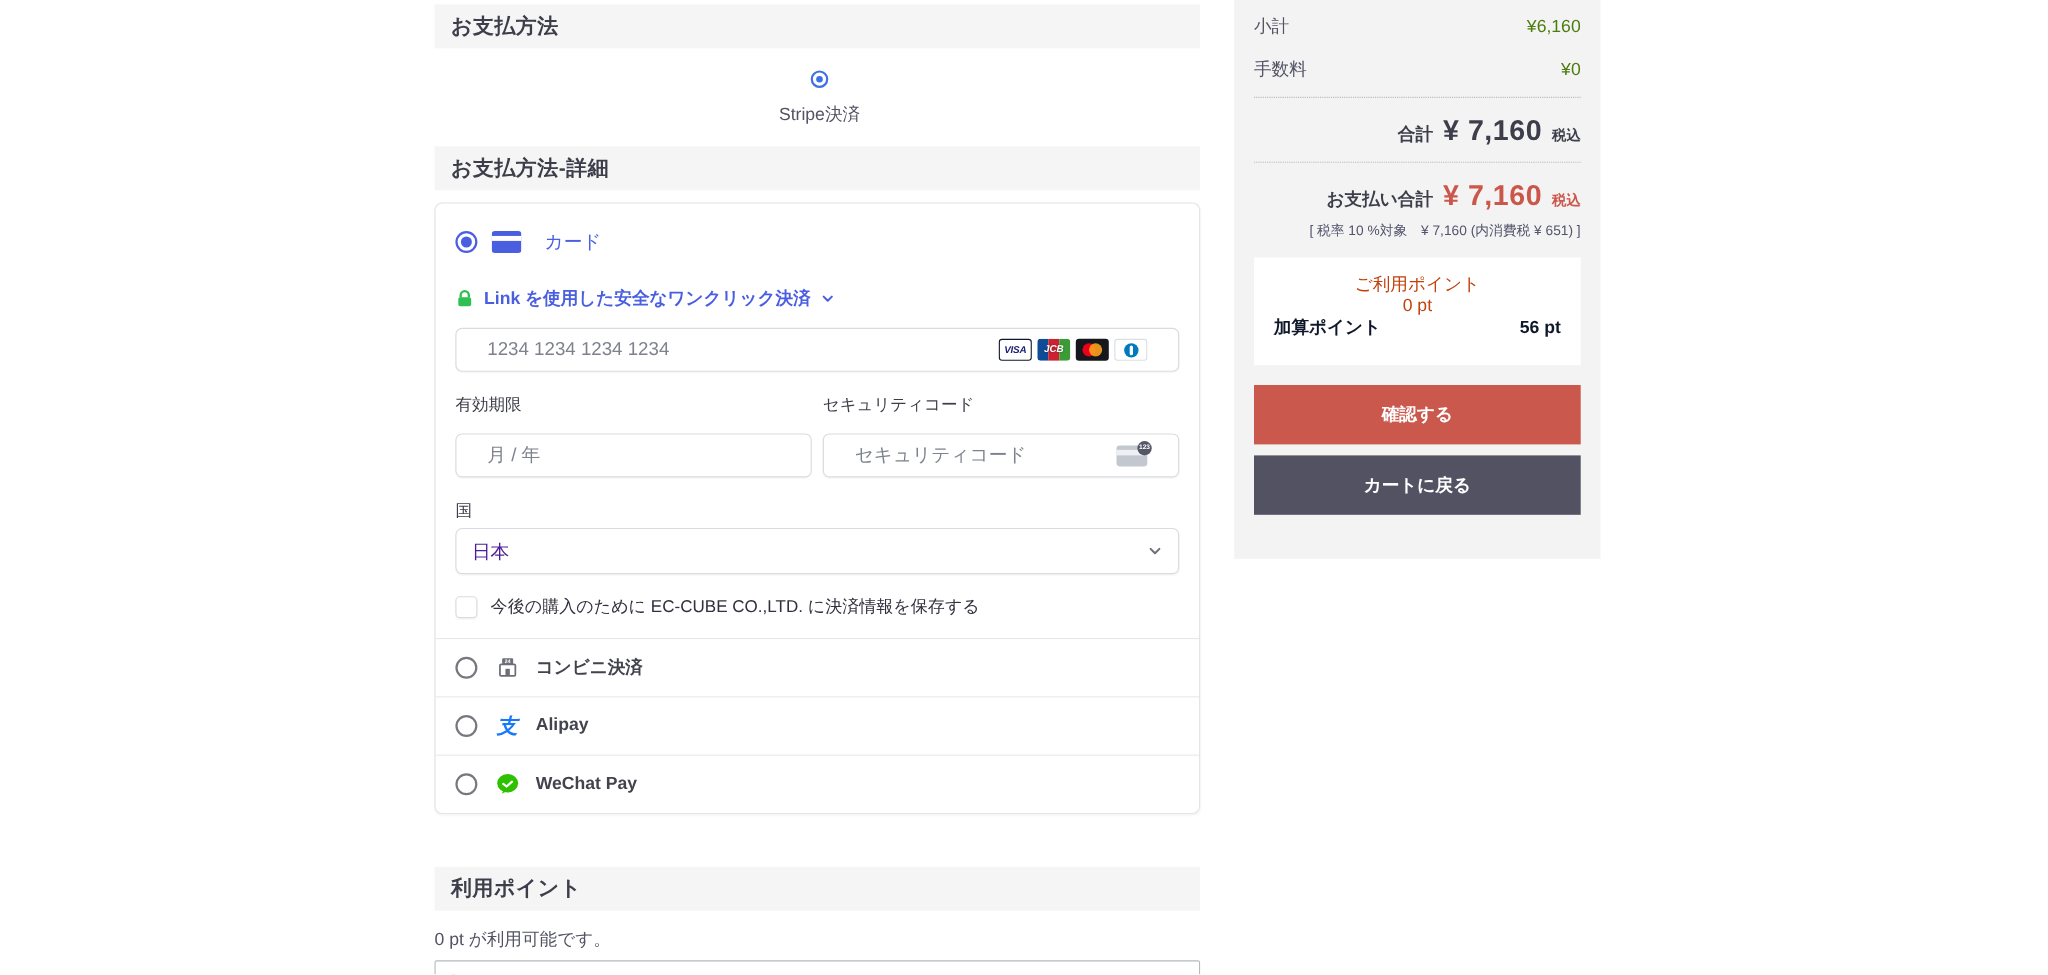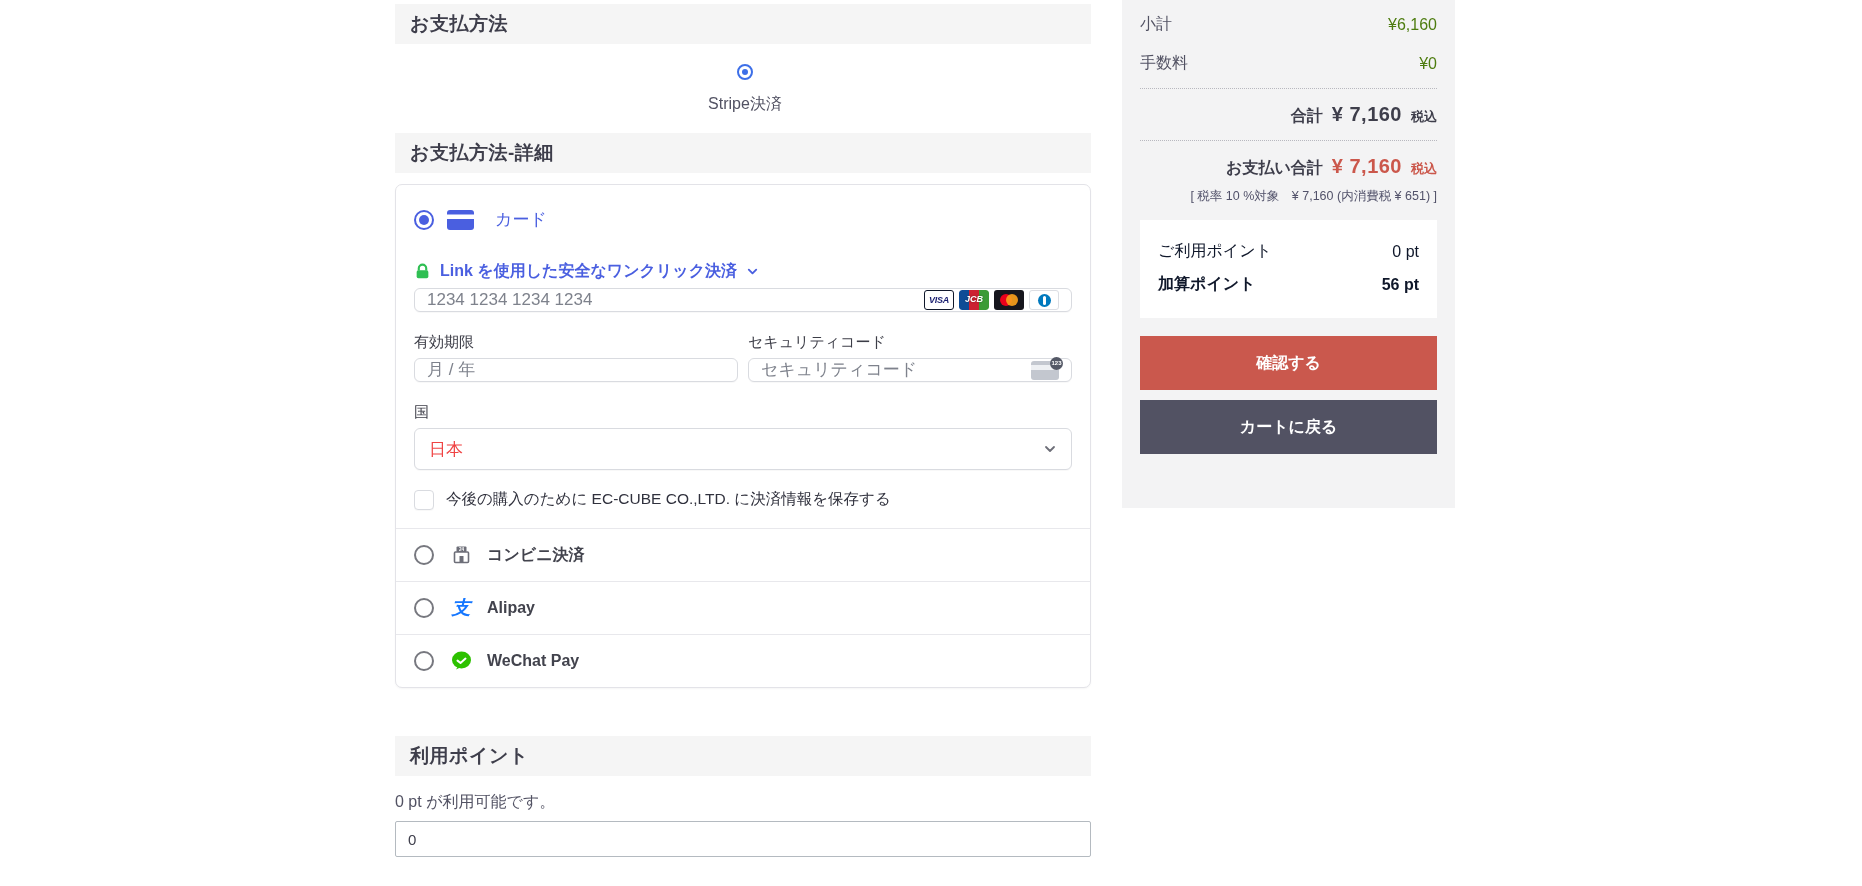--- a/index.html
+++ b/index.html
@@ -22,30 +22,30 @@
   .radio.unsel { width:20px; height:20px; border:2px solid #77787f; }
 
   .pe-box { margin-top:11px; border:1px solid #e3e3e8; border-radius:7px; background:#fff;
     box-shadow:0 1px 2px rgba(0,0,0,.04); }
   .pe-card-section { padding:23px 18px 18px; }
   .pe-option-head { display:flex; align-items:center; gap:13px; }
   .card-label { color:#4a5fe0; font-size:17px; font-weight:500; margin-left:8px; }
   .link-row { margin-top:30px; display:flex; align-items:center; gap:9px;
     color:#4a5fe0; font-size:16px; font-weight:600; cursor:pointer; }
   .field-label { margin-top:21px; font-size:15px; color:#3c3d47; }
-  .pe-input { margin-top:6px; height:24px; border:1px solid #d9dbe0; border-radius:6px;
+  .pe-input { margin-top:16px; height:40px; border:1px solid #d9dbe0; border-radius:6px;
     background:#fff; box-shadow:0 1px 1px rgba(0,0,0,.03); display:flex; align-items:center;
-    padding:0 12px; gap:8px; }
+    padding:0 28px; gap:8px; }
   .pe-input input { flex:1; border:none; outline:none; font-size:17px; color:#30313d;
     font-family:inherit; background:transparent; min-width:0; }
   .pe-input input::placeholder { color:#7e828c; opacity:1; }
   .two-col { display:grid; grid-template-columns:1fr 1fr; column-gap:10px; }
   .select-box { margin-top:6px; height:42px; border:1px solid #d9dbe0; border-radius:6px;
     background:#fff; box-shadow:0 1px 1px rgba(0,0,0,.03); display:flex; align-items:center;
-    justify-content:space-between; padding:0 14px; font-size:17px; color:#ef4444; cursor:pointer; }
+    justify-content:space-between; padding:0 14px; font-size:17px; color:#4c1d95; cursor:pointer; }
   .save-row { margin-top:19px; display:flex; align-items:center; gap:12px;
     font-size:15.5px; color:#30313d; }
   .checkbox { width:20px; height:20px; border:1px solid #d9dbe0; border-radius:4px; background:#fff;
     box-shadow:0 1px 1px rgba(0,0,0,.03); flex:0 0 auto; cursor:pointer; }
   .pe-option-row { border-top:1px solid #e8e8ec; height:53px; display:flex; align-items:center;
     gap:13px; padding:0 18px; font-size:16px; font-weight:600; color:#42434d; cursor:pointer; }
   .opt-icon { width:26px; display:flex; justify-content:center; align-items:center; margin-left:1px; }
 
   
   .brand-row { display:flex; gap:5px; align-items:center; }
@@ -80,27 +80,27 @@
 
   
   .sidebar { position:absolute; left:1122px; top:0; width:333px; height:508px;
     background:#f3f3f4; padding:5px 18px 0; }
   .side-row { display:flex; justify-content:space-between; align-items:center; height:39px; font-size:16px; }
   .side-row .lbl { color:#525263; }
   .side-row .val { color:#4d7c0f; }
   .dotted { border-top:1px dotted #b8b8bf; margin:5px 0; }
   .total-row { display:flex; justify-content:flex-end; align-items:baseline; gap:9px; padding:9px 0 8px; }
   .total-label { font-size:16px; font-weight:700; color:#3e3e4b; }
-  .total-amount { font-size:20px; font-weight:700; color:#3e3e4b; letter-spacing:.5px; }
+  .total-amount { font-size:26px; font-weight:700; color:#3e3e4b; letter-spacing:.5px; }
   .total-tax { font-size:13px; font-weight:700; color:#3e3e4b; }
   .pay .total-amount, .pay .total-tax { color:#cb574b; }
   .tax-note { text-align:right; font-size:12.5px; color:#52526a; margin-top:1px; }
   .points-card { background:#fff; margin-top:15px; padding:15px 18px 17px; }
   .pc-row { display:flex; justify-content:space-between; align-items:center; height:33px; font-size:16px; }
-  .pc-row.muted { color:#0f172a; }
+  .pc-row.muted { color:#c2410c;flex-direction:column; }
   .pc-row.strong { color:#0f172a; font-weight:700; }
   .btn { width:100%; height:54px; display:flex; align-items:center; justify-content:center;
     color:#fff; font-size:16px; font-weight:700; cursor:pointer; user-select:none; }
   .btn-confirm { margin-top:18px; background:#ca584d; }
   .btn-back { margin-top:10px; background:#525263; }
 
   svg { display:block; }
 </style>
 </head>
 <body>

